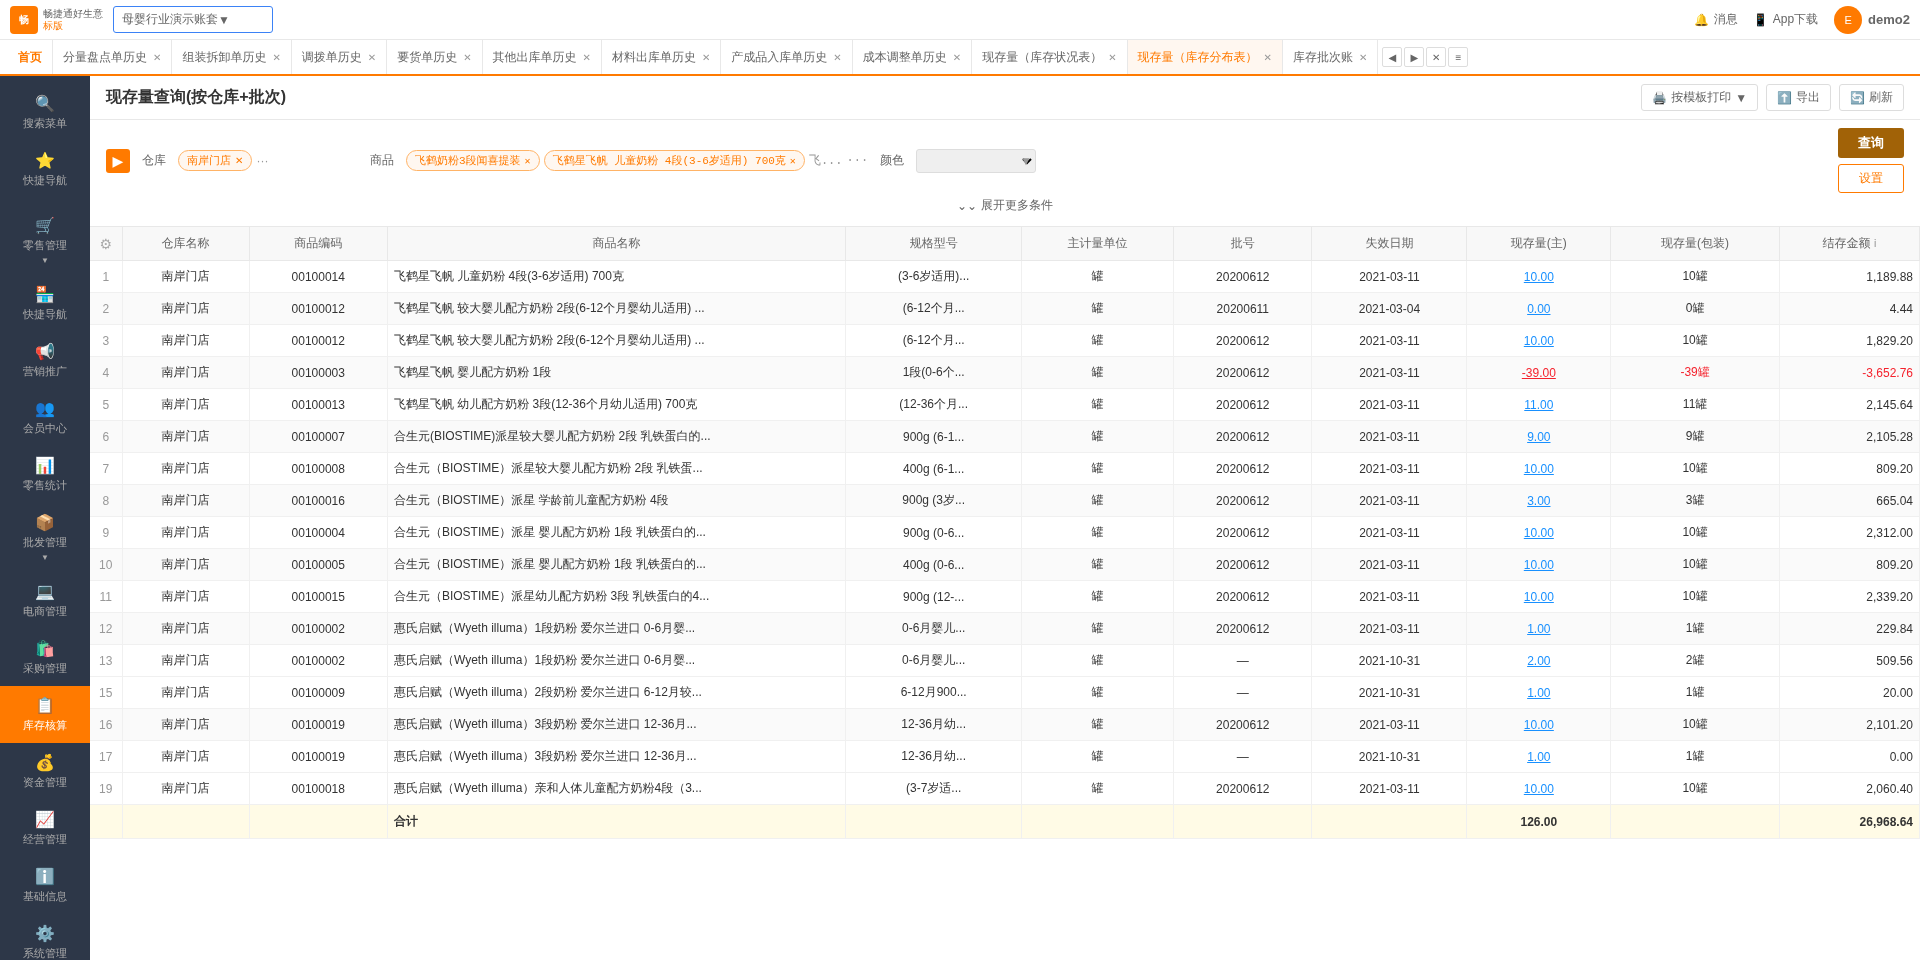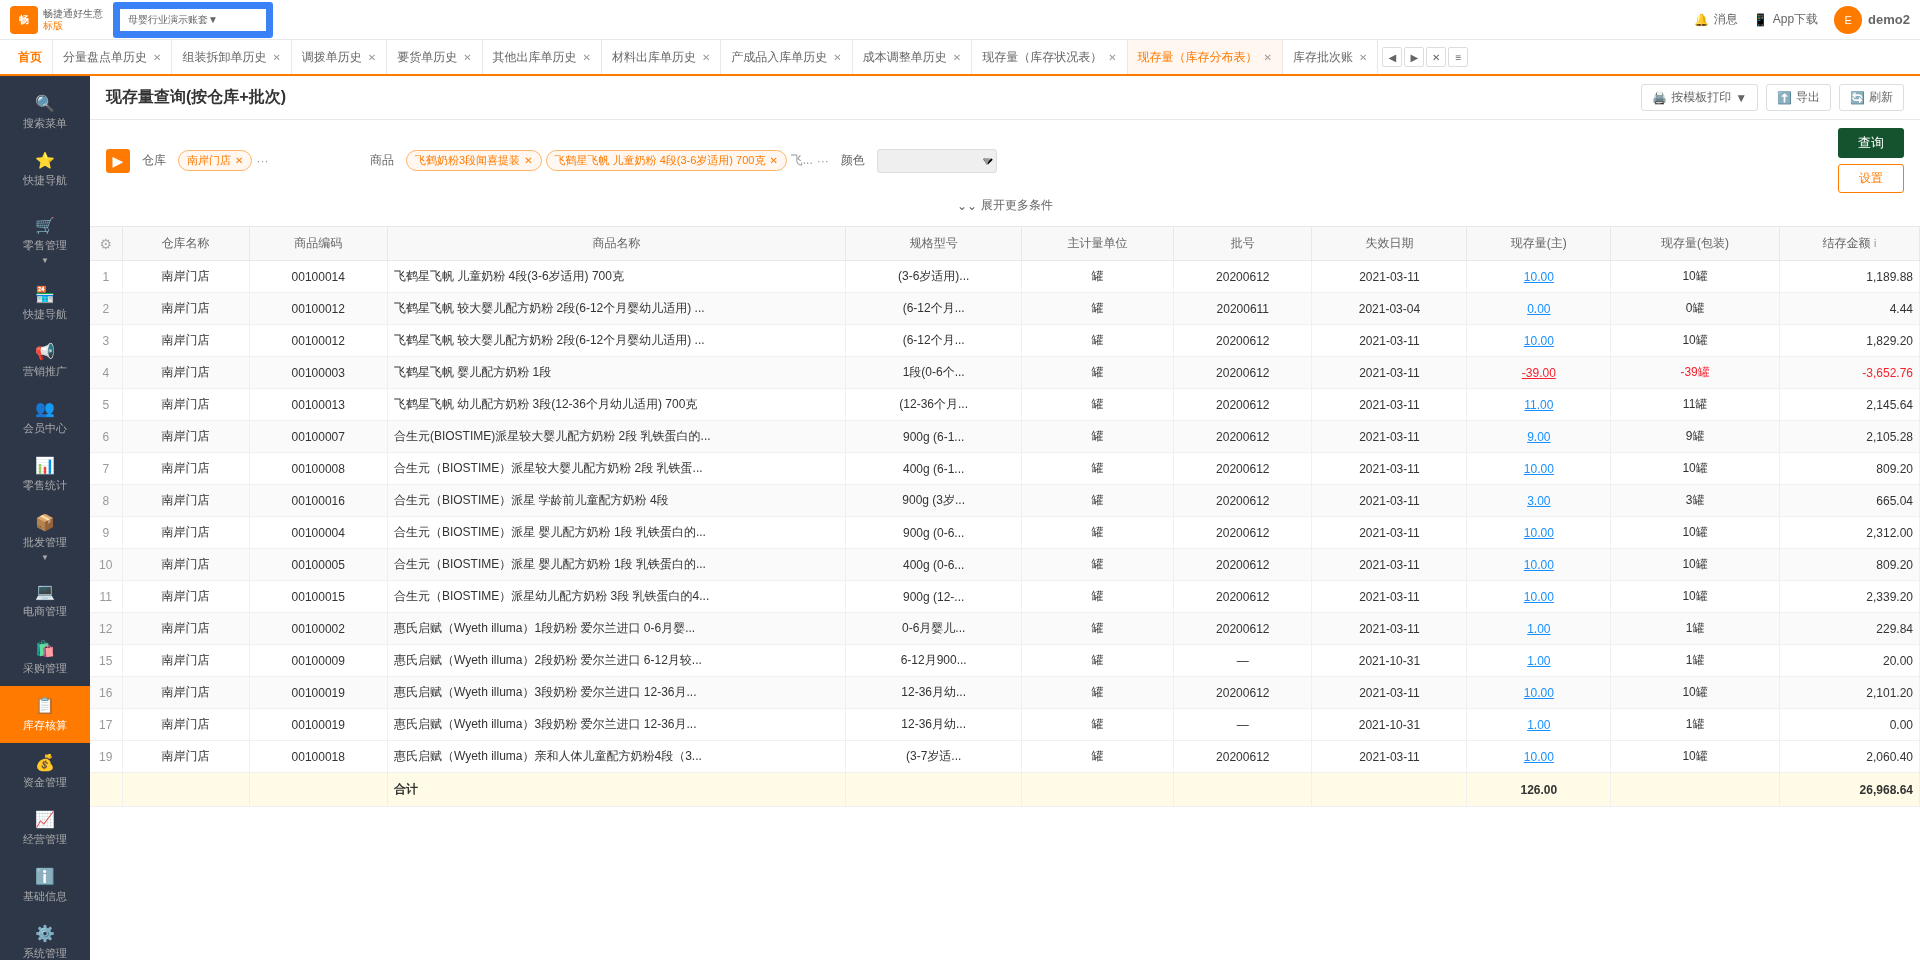--- a/index.html
+++ b/index.html
@@ -13,21 +13,21 @@
     .logo-area {
       display: flex; align-items: center; gap: 5px; min-width: 90px;
     }
     .logo-icon {
       width: 28px; height: 28px; background: #ff7a00; border-radius: 4px;
       display: flex; align-items: center; justify-content: center; color: white; font-size: 10px; font-weight: bold;
     }
     .logo-text { font-size: 10px; color: #666; line-height: 1.2; }
     .industry-selector {
       display: flex; align-items: center; padding: 4px 8px;
-      border: 7px solid #3b82f6; border-radius: 3px; cursor: pointer; color: #666; font-size: 10px;
+      border: 1px solid #3b82f6; border-radius: 3px; cursor: pointer; color: #666; font-size: 12px;
       min-width: 160px;
     }
     .top-bar-right {
       margin-left: auto; display: flex; align-items: center; gap: 16px; color: #666; font-size: 12px;
     }
     .top-bar-right .msg, .top-bar-right .app { display: flex; align-items: center; gap: 4px; cursor: pointer; }
     .avatar { width: 28px; height: 28px; border-radius: 50%; background: #ff7a00; color: white; display: flex; align-items: center; justify-content: center; font-size: 11px; }
 
     
     .tab-bar {
@@ -80,21 +80,21 @@
     .filter-label { color: #666; white-space: nowrap; font-size: 12px; }
     .filter-tag-group { display: flex; align-items: center; gap: 4px; flex-wrap: wrap; min-width: 180px; }
     .filter-tag {
       display: inline-flex; align-items: center; padding: 2px 8px; background: #fff7f0;
       border: 1px solid #ffb366; border-radius: 12px; font-size: 11px; color: #ff7a00; gap: 4px;
     }
     .filter-tag .tag-close { cursor: pointer; font-size: 10px; }
     .filter-more { color: #999; cursor: pointer; font-size: 12px; }
     .expand-btn { display: flex; align-items: center; gap: 4px; color: #666; cursor: pointer; font-size: 12px; justify-content: center; margin: 4px 0; }
 
-    .btn-query { background: #14532d; color: #fff; border: none; padding: 6px 20px; border-radius: 3px; cursor: pointer; font-size: 13px; font-weight: normal; }
+    .btn-query { background: #a16207; color: #fff; border: none; padding: 6px 20px; border-radius: 3px; cursor: pointer; font-size: 13px; font-weight: bold; }
     .btn-settings { background: #fff; color: #ff7a00; border: 1px solid #ff7a00; padding: 5px 14px; border-radius: 3px; cursor: pointer; font-size: 12px; }
 
     
     .toggle-arrow { width: 24px; height: 24px; background: #ff7a00; border-radius: 3px; display: flex; align-items: center; justify-content: center; color: white; cursor: pointer; font-size: 14px; flex-shrink: 0; }
 
     
     .table-wrapper { flex: 1; overflow: auto; background: #fff; }
     table { width: 100%; border-collapse: collapse; font-size: 12px; }
     thead tr { background: #f8f8f8; border-bottom: 1px solid #e8e8e8; }
     thead th { padding: 8px 6px; text-align: center; color: #666; font-weight: normal; border-right: 1px solid #e8e8e8; white-space: nowrap; position: sticky; top: 0; background: #f8f8f8; z-index: 1; }
@@ -306,21 +306,21 @@
         <span class="filter-label">仓库</span>
         <div class="filter-tag-group">
           <span class="filter-tag">
             <span>南岸门店</span>
             <span class="tag-close">✕</span>
           </span>
           <span class="filter-more">···</span>
         </div>
 
         <span class="filter-label">商品</span>
-        <div class="filter-tag-group" style="min-width:320px;">
+        <div class="filter-tag-group" style="min-width:320px;font-family:Liberation Mono, monospace;">
           <span class="filter-tag">
             <span>飞鹤奶粉3段闻喜提装</span>
             <span class="tag-close">✕</span>
           </span>
           <span class="filter-tag">
             <span>飞鹤星飞帆 儿童奶粉 4段(3-6岁适用) 700克</span>
             <span class="tag-close">✕</span>
           </span>
           <span class="filter-more">飞...</span>
           <span class="filter-more">···</span>
@@ -516,20 +516,33 @@
     <td class="td-name" title="惠氏启赋（Wyeth illuma）1段奶粉 爱尔兰进口 0-6月婴...">惠氏启赋（Wyeth illuma）1段奶粉 爱尔兰进口 0-6月婴...</td>
     <td>0-6月婴儿...</td>
     <td>罐</td>
     <td>20200612</td>
     <td>2021-03-11</td>
     <td class="td-link ">1.00</td>
     <td class="">1罐</td>
     <td class="td-num ">229.84</td>
   </tr>
             <tr>
+    <td style="color:#999;">13</td>
+    <td>南岸门店</td>
+    <td>00100002</td>
+    <td class="td-name" title="惠氏启赋（Wyeth illuma）1段奶粉 爱尔兰进口 0-6月婴...">惠氏启赋（Wyeth illuma）1段奶粉 爱尔兰进口 0-6月婴...</td>
+    <td>0-6月婴儿...</td>
+    <td>罐</td>
+    <td>—</td>
+    <td>2021-10-31</td>
+    <td class="td-link ">2.00</td>
+    <td class="">2罐</td>
+    <td class="td-num ">509.56</td>
+  </tr>
+            <tr>
     <td style="color:#999;">15</td>
     <td>南岸门店</td>
     <td>00100009</td>
     <td class="td-name" title="惠氏启赋（Wyeth illuma）2段奶粉 爱尔兰进口 6-12月较...">惠氏启赋（Wyeth illuma）2段奶粉 爱尔兰进口 6-12月较...</td>
     <td>6-12月900...</td>
     <td>罐</td>
     <td>—</td>
     <td>2021-10-31</td>
     <td class="td-link ">1.00</td>
     <td class="">1罐</td>

